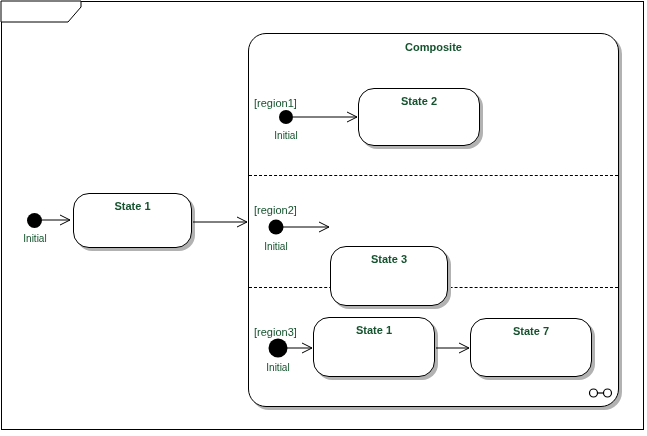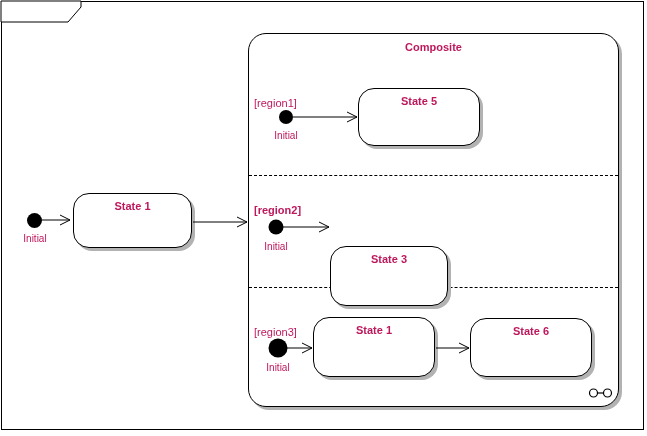--- a/index.html
+++ b/index.html
@@ -1,20 +1,20 @@
 <!DOCTYPE html>
 <html style="--shadow: #b2b2b2; --line: #000000; --fill: #ffffff;"><head>
 <meta charset="utf-8">
 <style>
   :root { --shadow:#b2b2b2; --line:#000000; --fill:#ffffff; }
   * { box-sizing:border-box; }
   body { margin:0; background:#fff; }
   .canvas {
     position:relative; width:647px; height:436px; background:#fff;
-    font-family:"Liberation Sans","DejaVu Sans",sans-serif; color:#be185d; overflow:hidden;
+    font-family:"Liberation Sans","DejaVu Sans",sans-serif; color:#14532d; overflow:hidden;
   }
   .frame { position:absolute; left:1px; top:1px; width:643px; height:429px; border:1px solid #000; }
   .tab-label { position:absolute; left:8px; top:5px; font-size:11px; font-weight:bold; white-space:nowrap; }
   .composite {
     position:absolute; left:248px; top:33px; width:371px; height:374px;
     background:var(--fill); border:1px solid #000; border-radius:18px;
     box-shadow:3px 3px 0 var(--shadow);
   }
   .composite-title { position:absolute; top:7px; left:0; width:100%; text-align:center; font-size:11px; font-weight:bold; }
   .separator { position:absolute; left:0; width:100%; height:0; border-top:1px dashed #000; }
@@ -33,38 +33,38 @@
 <div class="canvas">
 
   <div class="frame"></div>
   <div class="tab-label">stm regions</div>
 
   <div class="composite">
     <div class="composite-title">Composite</div>
     <div class="separator" style="top:141px;"></div>
     <div class="separator" style="top:253px;"></div>
     <div class="region-label" style="top:25px;">[region1]</div>
-    <div class="region-label" style="top:132px;font-weight:bold;">[region2]</div>
+    <div class="region-label" style="top:132px;">[region2]</div>
     <div class="region-label" style="top:254px;">[region3]</div>
   </div>
 
   <div class="state" style="left:73px;  top:193px; width:119px; height:55px;">
     <div class="state-title">State 1</div>
   </div>
   <div class="state" style="left:358px; top:88px;  width:122px; height:58px;">
-    <div class="state-title">State 5</div>
+    <div class="state-title">State 2</div>
   </div>
   <div class="state" style="left:330px; top:198px; width:118px; height:60px;margin-top:48px;">
     <div class="state-title">State 3</div>
   </div>
   <div class="state" style="left:313px; top:317px; width:122px; height:60px;">
     <div class="state-title">State 1</div>
   </div>
   <div class="state" style="left:470px; top:318px; width:122px; height:59px;">
-    <div class="state-title">State 6</div>
+    <div class="state-title">State 7</div>
   </div>
 
   <div class="initial-label" style="left:5px;   top:233px;">Initial</div>
   <div class="initial-label" style="left:256px; top:130px;">Initial</div>
   <div class="initial-label" style="left:246px; top:241px;">Initial</div>
   <div class="initial-label" style="left:248px; top:362px;">Initial</div>
 
   <svg class="overlay" width="647" height="436" viewBox="0 0 647 436">
 
     <path d="M1,1 H81 V7 L68,22 H1 Z" fill="#ffffff" stroke="#000000" stroke-width="1"></path>

